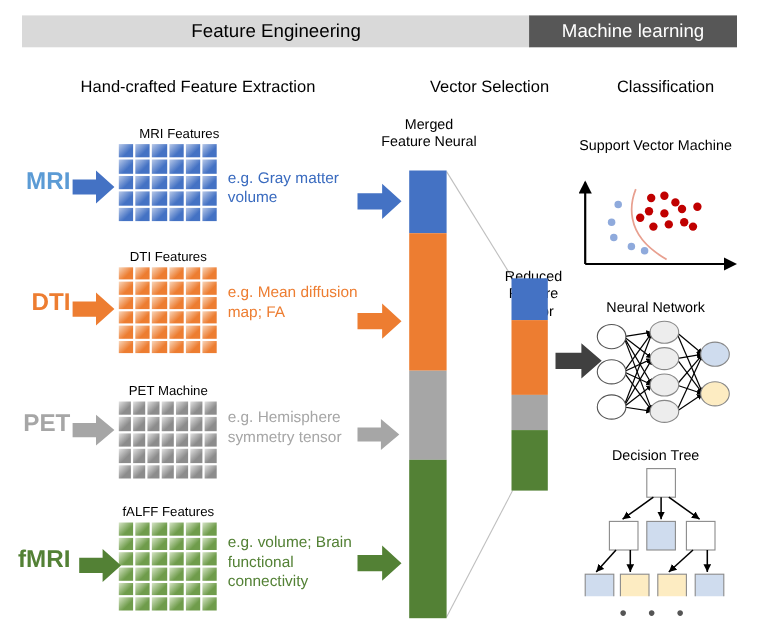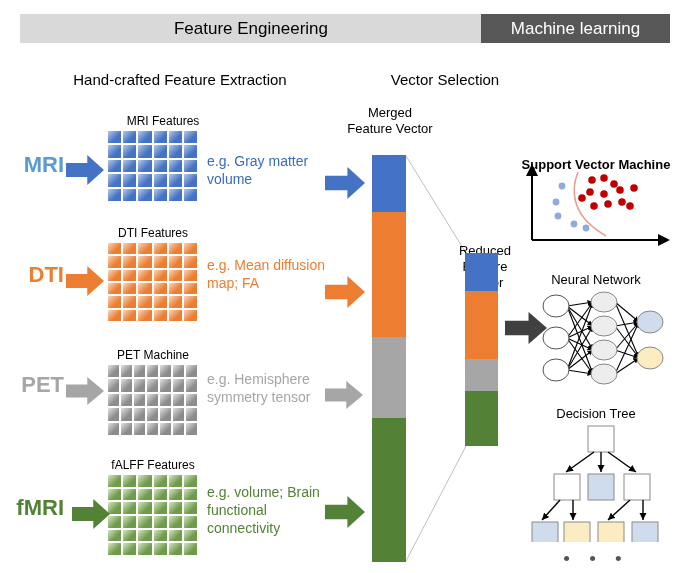--- a/index.html
+++ b/index.html
@@ -63,38 +63,39 @@
   
   #cap-merged{left:342px;top:105px;width:96px;font-size:13px;text-align:center;line-height:16px;color:#000;}
   #cap-reduced{left:437px;top:243px;width:96px;font-size:13px;text-align:center;line-height:16px;color:#000;}
 
   
   .vec{position:absolute;}
   .vseg{width:100%;}
 
   
   .panel-title{font-size:13px;color:#000;text-align:center;}
-  #t-svm{left:505px;top:157px;width:182px;font-weight:bold;}
+  #t-svm{left:505px;top:124px;width:182px;}
   #t-nn {left:505px;top:272px;width:182px;}
   #t-dt {left:505px;top:406px;width:182px;}
   #dots{left:505px;top:548px;width:182px;text-align:center;font-size:19px;letter-spacing:7px;color:#555;}
 </style>
 </head>
 <body>
 
 <div class="abs" id="banner-fe">
   <span>Feature Engineering</span>
 </div>
 <div class="abs" id="banner-ml">
   <span>Machine learning</span>
 </div>
 
 <div class="abs col-head" id="head-hand">Hand-crafted Feature Extraction</div>
 <div class="abs col-head" id="head-fsel">Vector Selection</div>
 <div class="abs col-head" id="head-clas">
+  <div>Classification</div>
 </div>
 
 <div class="abs mod-label" id="lab-mri">MRI</div>
 <div class="abs mod-label" id="lab-dti">DTI</div>
 <div class="abs mod-label" id="lab-pet">PET</div>
 <div class="abs mod-label" id="lab-fmri">fMRI</div>
 
 <div class="abs grid-cap" id="cap-mri">MRI Features</div>
 <div class="abs grid-cap" id="cap-dti">DTI Features</div>
 <div class="abs grid-cap" id="cap-pet">PET Machine</div>
@@ -260,21 +261,21 @@
     <path d="M325,284.64 L347.4,284.64 L347.4,276 L365,292 L347.4,308 L347.4,299.36 L325,299.36 Z" fill="#ed7d31"></path>
     <path d="M325,388.56 L346.28,388.56 L346.28,381 L363,395 L346.28,409 L346.28,401.44 L325,401.44 Z" fill="#a6a6a6"></path>
     <path d="M325,504.64 L347.4,504.64 L347.4,496 L365,512 L347.4,528 L347.4,519.36 L325,519.36 Z" fill="#538135"></path>
     <path d="M505,320.64 L528.52,320.64 L528.52,312 L547,328 L528.52,344 L528.52,335.36 L505,335.36 Z" fill="#404040"></path>
     <line x1="406" y1="156" x2="466" y2="253" stroke="#bfbfbf" stroke-width="1"></line>
     <line x1="406" y1="561" x2="466" y2="446" stroke="#bfbfbf" stroke-width="1"></line>
   </svg>
 
 <div class="abs" id="cap-merged">
   <div>Merged</div>
-  <div>Feature Vector</div>
+  <div>Feature Neural</div>
 </div>
 <div class="abs" id="cap-reduced">
   <div>Reduced</div>
   <div>Feature</div>
   <div>Vector</div>
 </div>
 
 <div class="vec" id="merged-vector" style="left:372px;top:155px;width:34px;">
     <div class="vseg" style="height: 57px; background: rgb(68, 114, 196);"></div>
     <div class="vseg" style="height: 125px; background: rgb(237, 125, 49);"></div>

